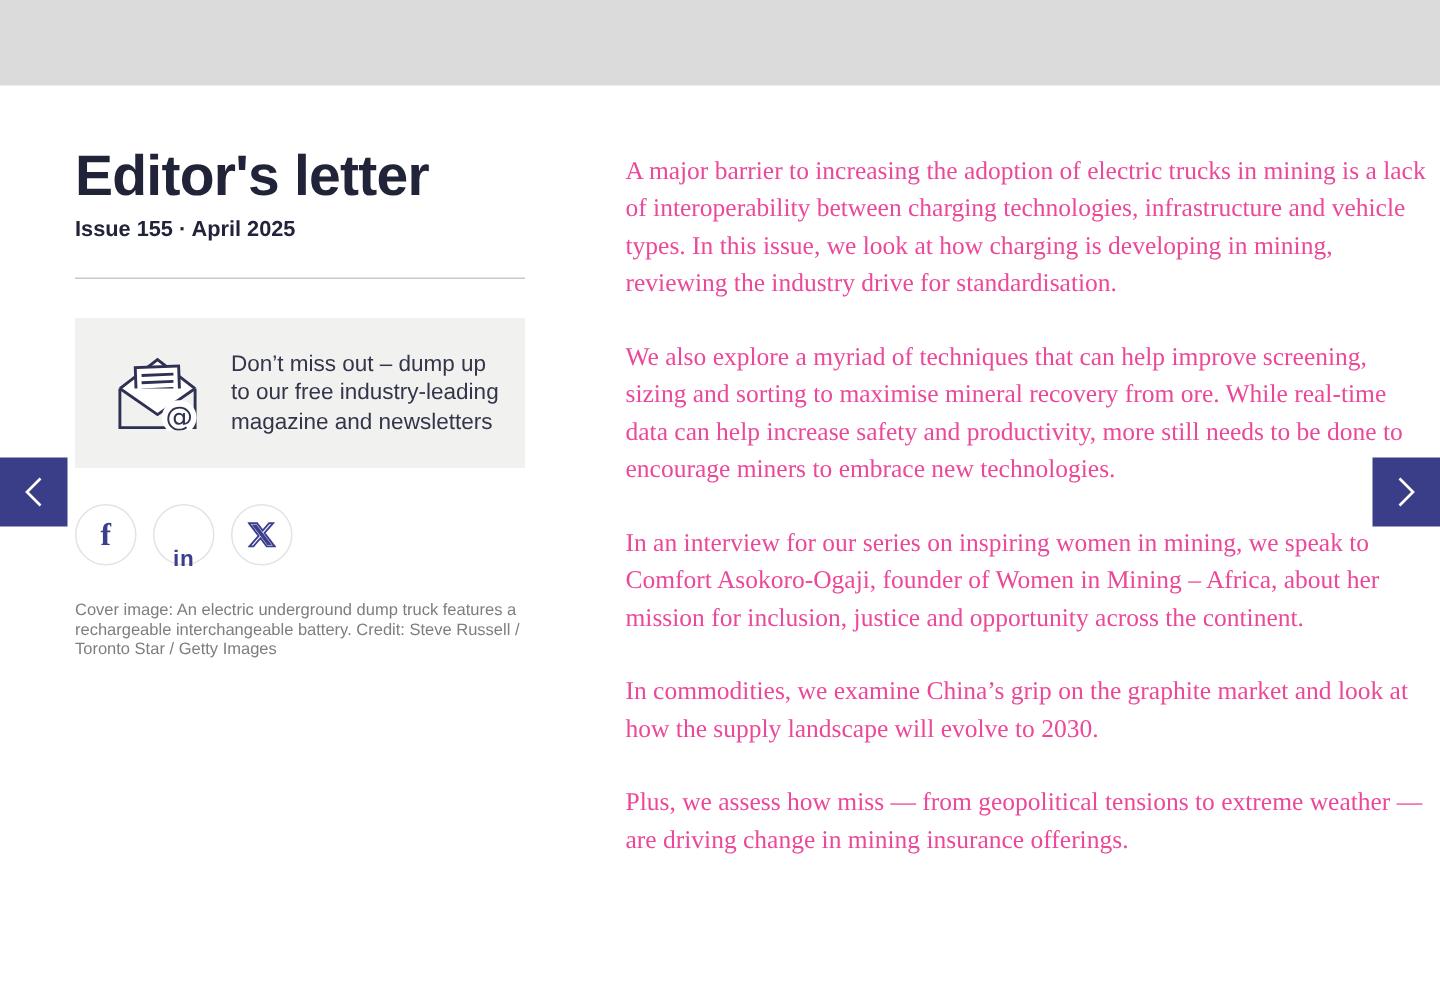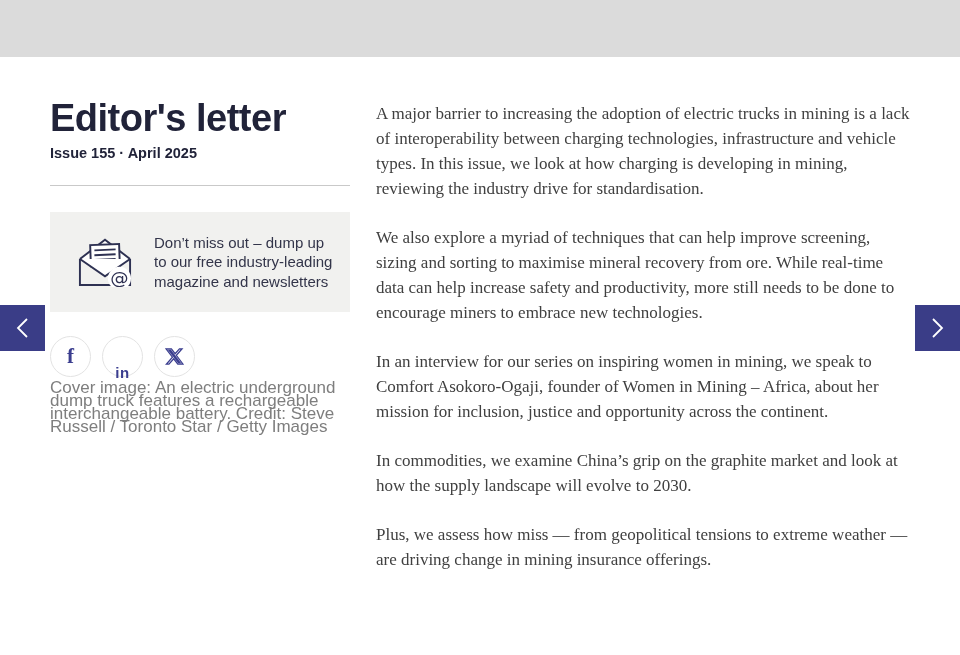--- a/index.html
+++ b/index.html
@@ -13,20 +13,21 @@
     overflow: hidden;
   }
   .top-banner {
     width: 960px;
     height: 57px;
     background: #dbdbdb;
   }
   .content {
     display: flex;
     padding: 40px 36px 0 50px;
+    gap: 41px;
   }
   .left-col {
     width: 300px;
     flex: 0 0 300px;
   }
   .right-col {
     margin-left: 26px;
     width: 535px;
     flex: 0 0 535px;
     padding-top: 4px;
@@ -92,32 +93,32 @@
     font-size: 21px;
     font-family: "Liberation Serif", serif;
   }
   .social-btn .li-glyph {
     font-weight: 700;
     font-size: 15px;
     letter-spacing: 0.5px;
     margin-top: 32px;
   }
   .cover-credit {
-    margin-top: 4px;
-    font-size: 17px;
+    margin-top: 24px;
+    font-size: 11px;
     line-height: 13px;
     color: #7e7e7e;
     width: 300px;
   }
   .article p {
     margin: 0 0 24px 0;
     font-family: "Liberation Serif", serif;
     font-size: 17px;
     line-height: 25px;
-    color: #404040;
+    color: #ec4899;
   }
   .article .signature {
     margin: 0;
     font-family: "Liberation Serif", serif;
     font-size: 17px;
     line-height: 25px;
     font-weight: 700;
     font-style: italic;
     color: #34353d;
   }

